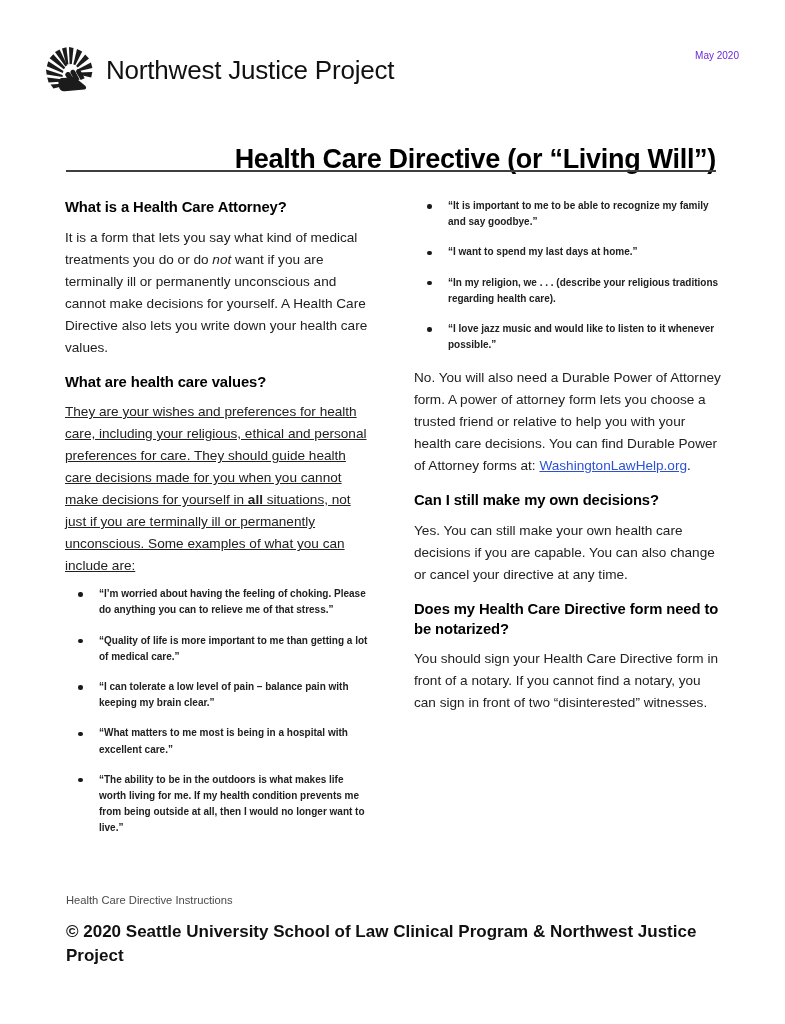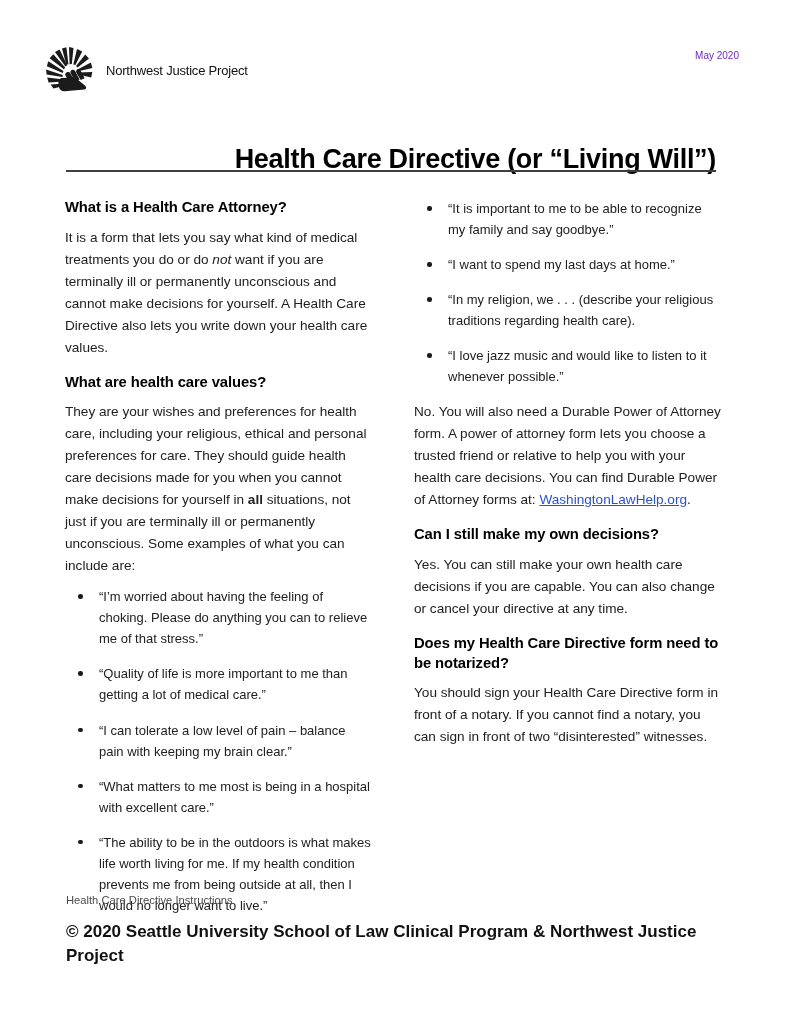--- a/index.html
+++ b/index.html
@@ -39,21 +39,21 @@
     align-items: center;
     gap: 10px;
   }
   .logo-mark {
     width: 52px;
     height: 52px;
     flex: none;
     display: block;
   }
   .brand-name {
-    font-size: 13px;
+    font-size: 26px;
     letter-spacing: -0.2px;
     color: #111111;
     font-weight: 400;
     white-space: nowrap;
   }
   .doc-date {
     position: absolute;
     right: 2px;
     top: 6px;
     font-size: 10px;
@@ -105,34 +105,35 @@
     letter-spacing: -0.1px;
   }
   .heading-gap { margin-top: 20px; }
 
   p.body-text {
     margin: 0 0 14px 0;
     font-size: 13.6px;
     line-height: 1.62;
     color: #212121;
   }
-  p.body-text.tight { margin-bottom: 9px; }
+  p.body-text.tight { margin-bottom: 9px; text-decoration: underline; }
 
   ul.value-list {
     list-style: none;
     margin: 4px 0 0 0;
     padding: 0;
   }
   ul.value-list li {
     position: relative;
     padding-left: 34px;
     margin-bottom: 14px;
-    font-size: 13px;
+    font-size: 10px;
     line-height: 1.62;
     color: #212121;
+    font-weight: bold;
   }
   ul.value-list li .bullet-dot {
     position: absolute;
     left: 13px;
     top: 0.62em;
     width: 4.5px;
     height: 4.5px;
     border-radius: 50%;
     background: #1a1a1a;
   }

